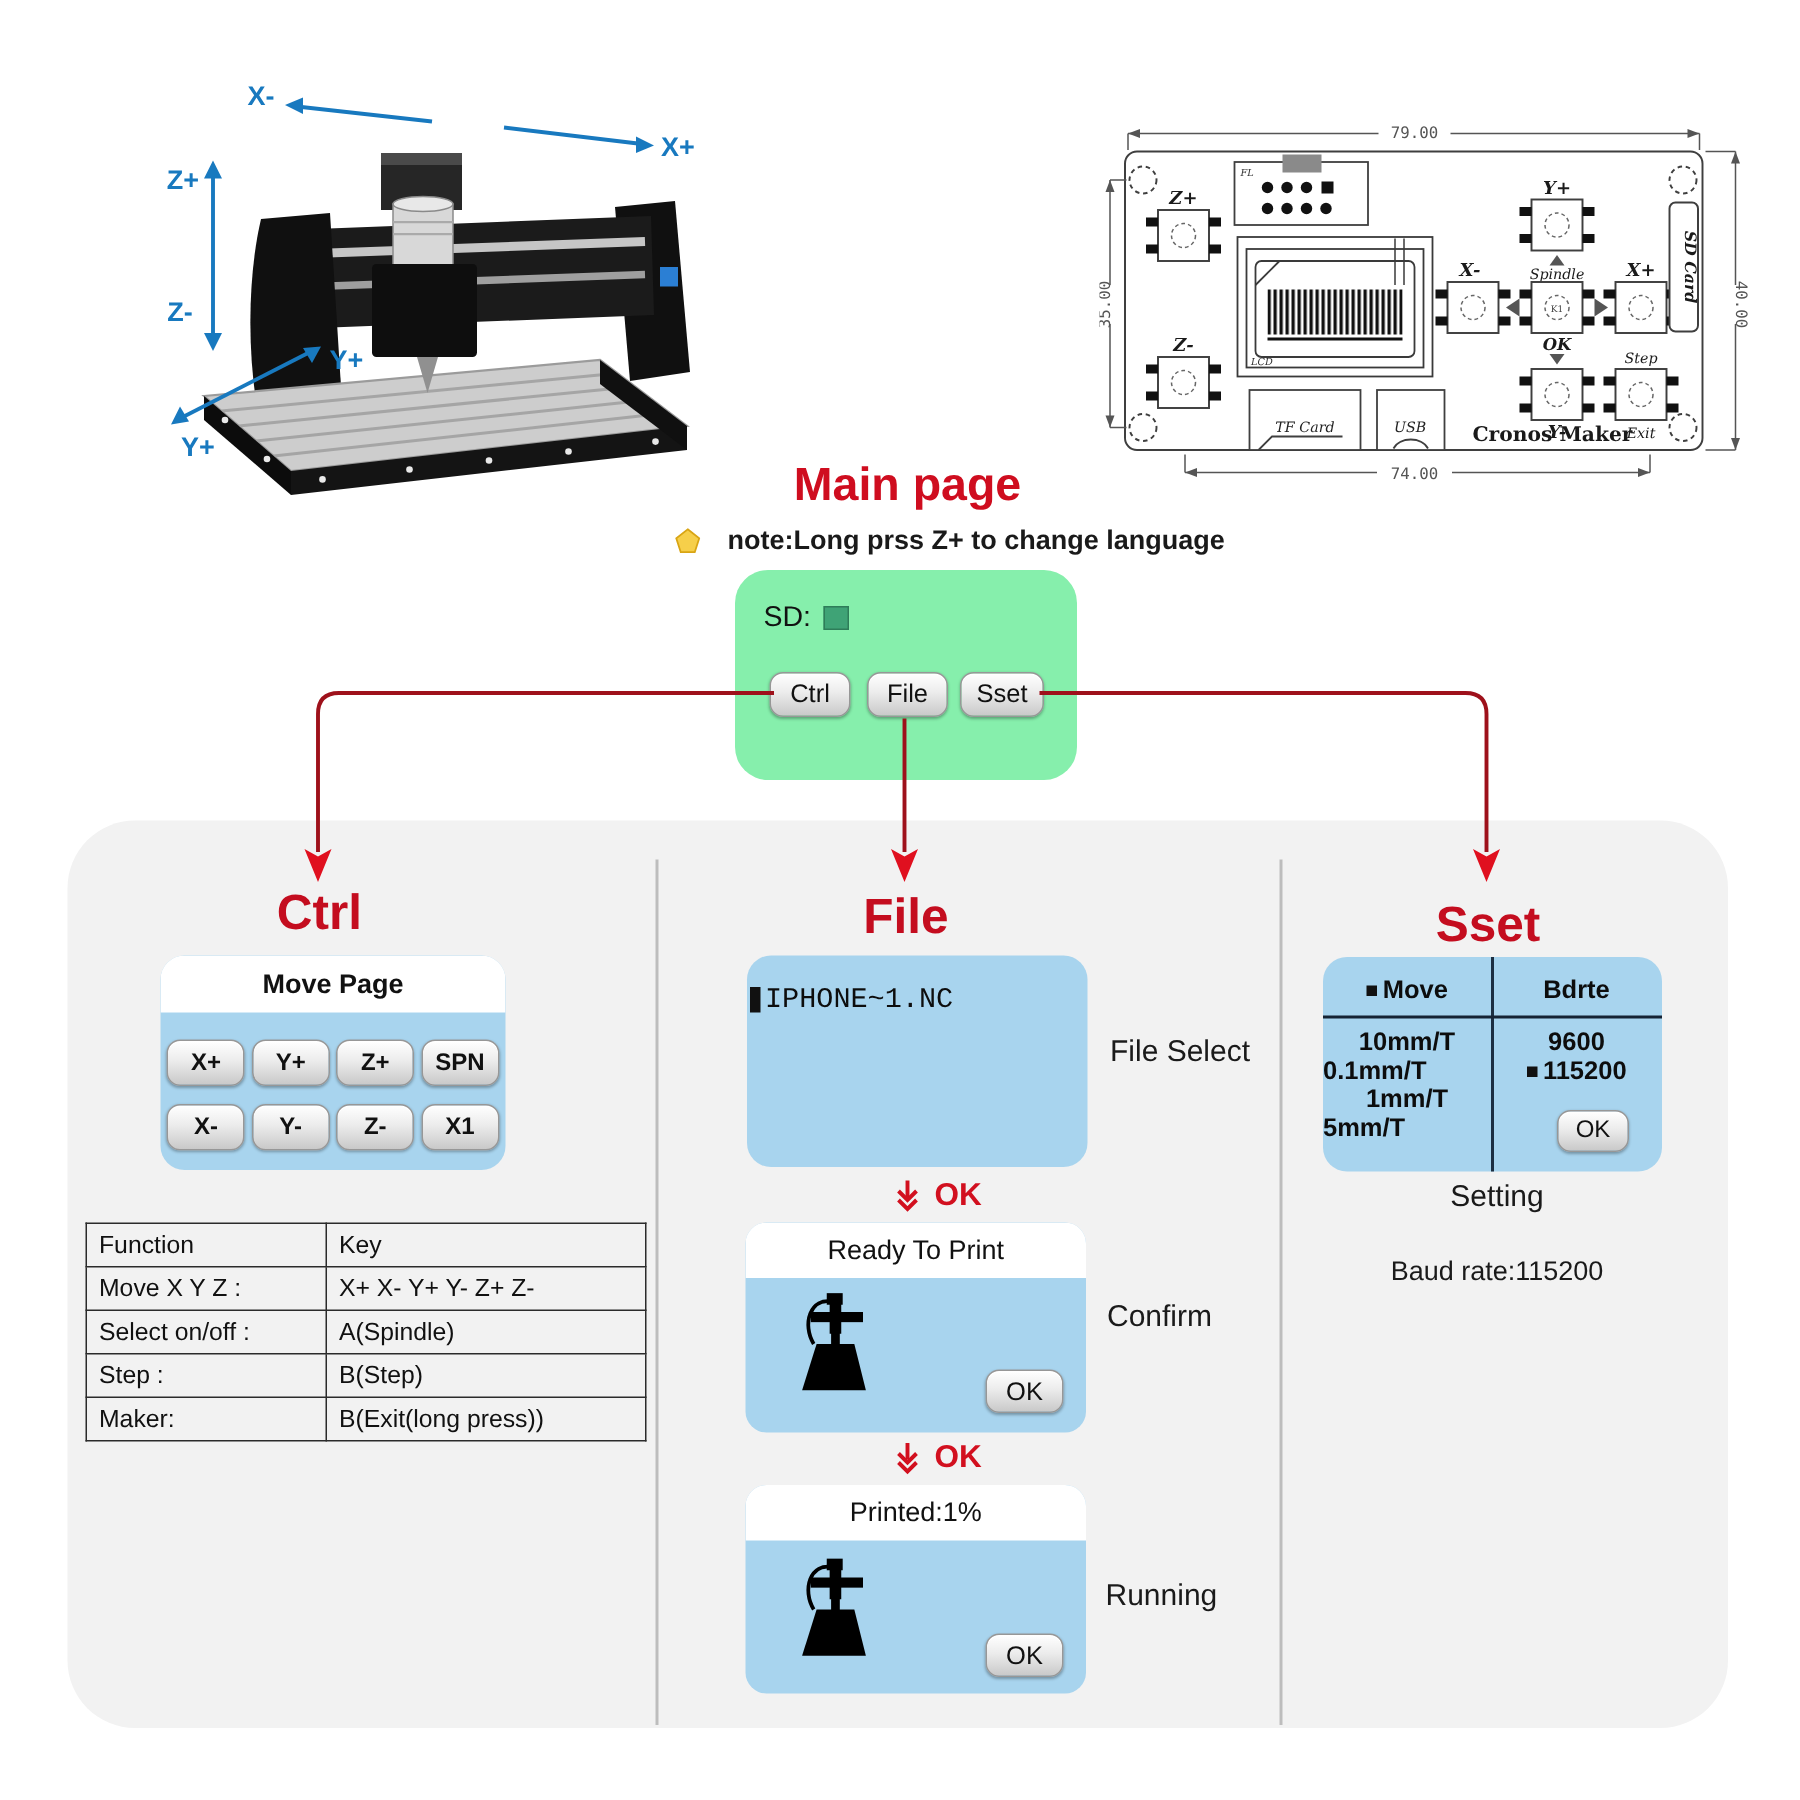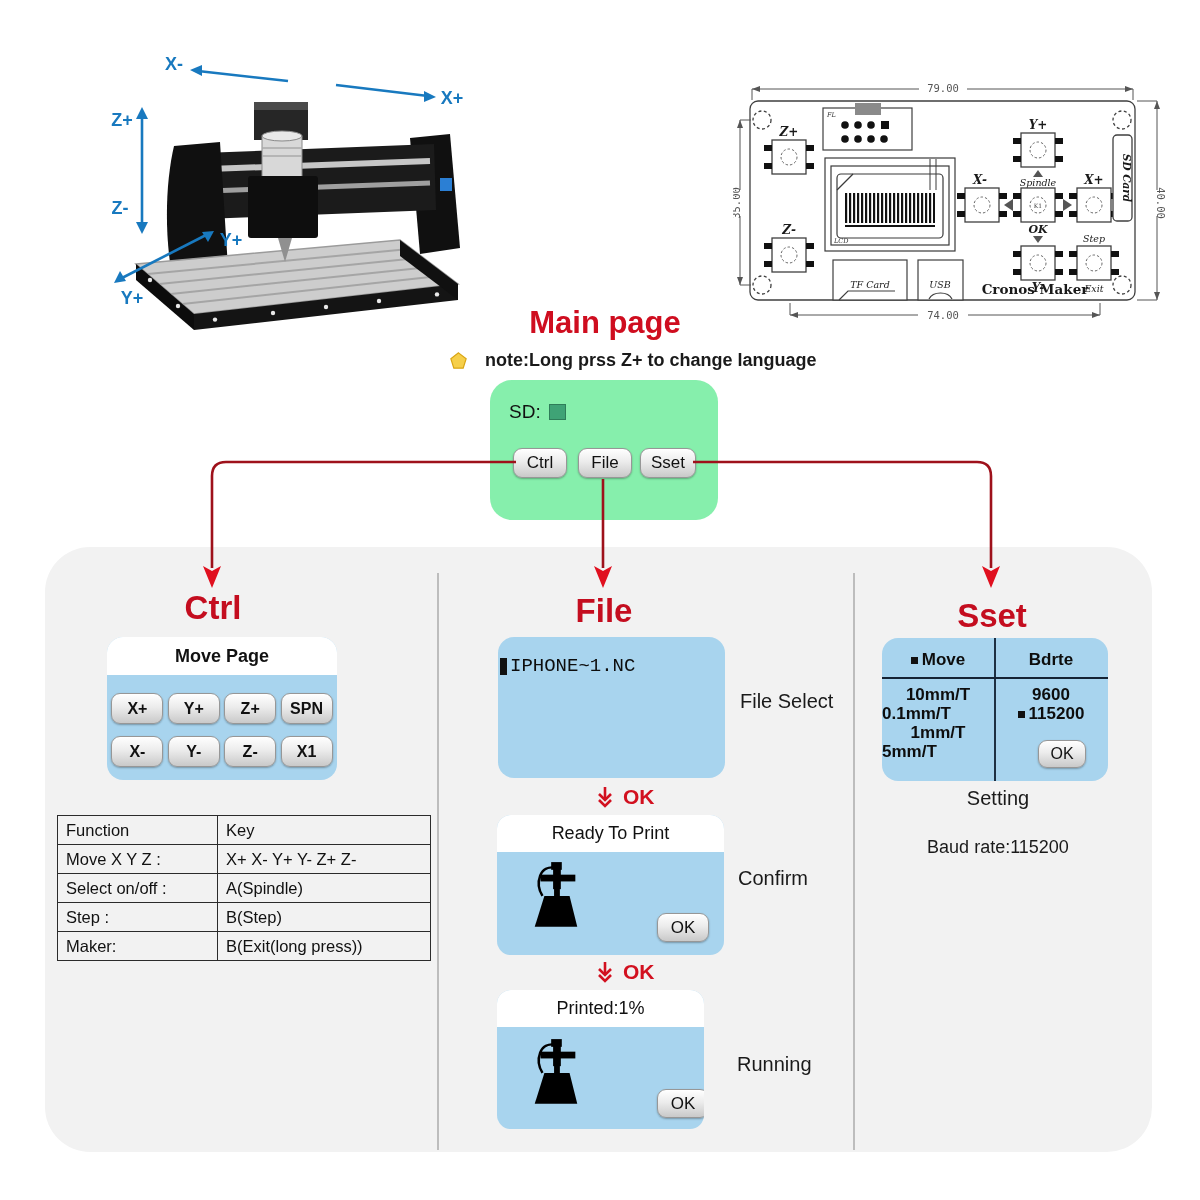--- a/index.html
+++ b/index.html
@@ -410,21 +410,21 @@
       <svg width="16" height="23" viewBox="0 0 16 23">
         <g stroke="#d2101f" stroke-width="2.6" fill="none">
           <line x1="8" y1="1" x2="8" y2="12"></line>
           <polyline points="2,8 8,14 14,8"></polyline>
           <polyline points="2,14 8,20 14,14"></polyline>
         </g>
       </svg>
       <span>OK</span>
     </div>
 
-    <div class="abs panel" style="left:452px;top:443px;width:207px;height:139px;border-radius:14px;">
+    <div class="abs panel" style="left:452px;top:443px;width:227px;height:139px;border-radius:14px;">
       <div class="panel-header" style="height:37px;">Printed:1%</div>
       <svg class="abs" style="left:30px;top:46px;" width="58" height="70" viewBox="0 0 60 72">
         <path d="M30,9 C13,5 8,25 16,38" stroke="#000" stroke-width="2.6" fill="none"></path>
         <rect x="25" y="3" width="11" height="8" fill="#000"></rect>
         <rect x="14" y="16" width="36" height="7" fill="#000"></rect>
         <rect x="27" y="9" width="8" height="22" fill="#000"></rect>
         <rect x="28" y="28" width="6" height="12" fill="#000"></rect>
         <polygon points="8,70 52,70 44,38 18,38" fill="#000"></polygon>
       </svg>
       <div class="gbtn okbtn abs" style="left:160px;top:99px;">OK</div>

